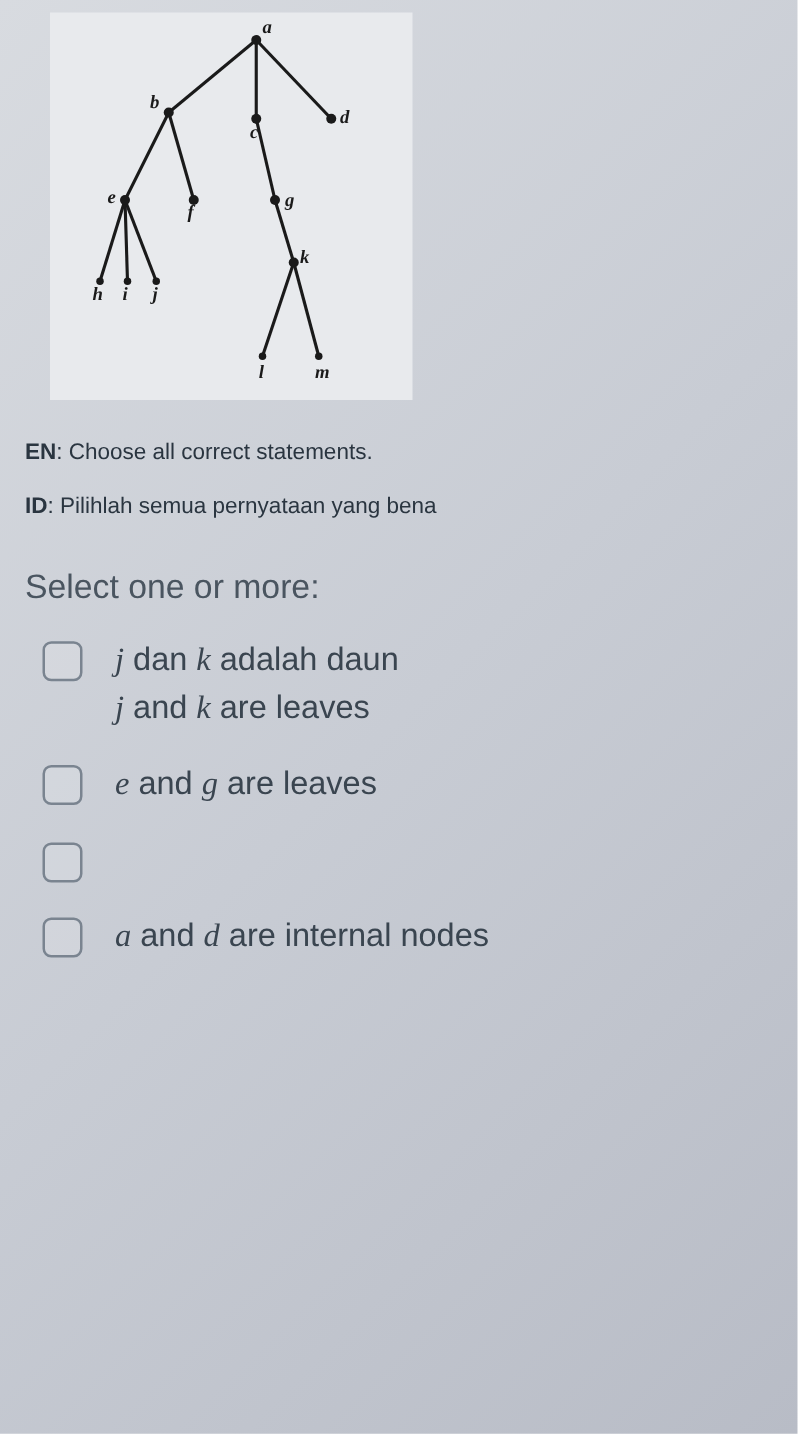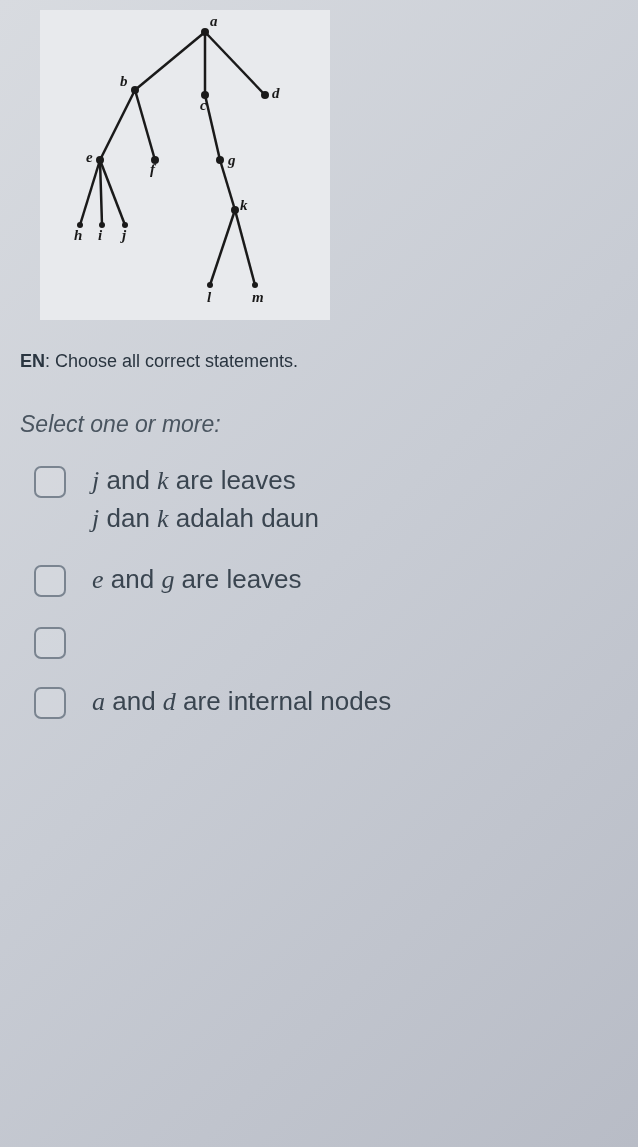--- a/index.html
+++ b/index.html
@@ -23,24 +23,23 @@
     .question-block {
       padding: 28px 12px 0 20px;
       font-size: 18px;
       line-height: 1.5;
       color: #2a3540;
     }
     .question-block p { margin-bottom: 16px; }
     .question-block .bold { font-weight: bold; }
     .instruction {
       padding: 20px 12px 0 20px;
-      font-size: 23px;
+      font-size: 27px;
       color: #4a5560;
       margin-bottom: 12px;
-      font-style: italic;
     }
     .options {
       padding: 0 12px 0 34px;
     }
     .option {
       display: flex;
       align-items: flex-start;
       margin: 24px 0;
     }
     .checkbox {
@@ -111,31 +110,34 @@
       <text x="167" y="292">l</text>
       <text x="212" y="292">m</text>
     </g>
   </svg>
 </div>
 
 <div class="question-block">
   <p>
     <span class="bold">EN</span><span>: Choose all correct statements.</span>
   </p>
+  <p>
+    <span class="bold">ID</span><span>: Pilihlah semua pernyataan yang bena</span>
+  </p>
 </div>
 
 <div class="instruction">Select one or more:</div>
 
 <div class="options">
 
   <div class="option">
     <div class="checkbox"></div>
     <div class="option-text">
+      <span class="line"><span class="mi">j</span><span> dan </span><span class="mi">k</span><span> adalah daun</span></span>
       <span class="line"><span class="mi">j</span><span> and </span><span class="mi">k</span><span> are leaves</span></span>
-      <span class="line"><span class="mi">j</span><span> dan </span><span class="mi">k</span><span> adalah daun</span></span>
     </div>
   </div>
 
   <div class="option">
     <div class="checkbox"></div>
     <div class="option-text">
       <span class="line"><span class="mi">e</span><span> and </span><span class="mi">g</span><span> are leaves</span></span>
     </div>
   </div>
 

